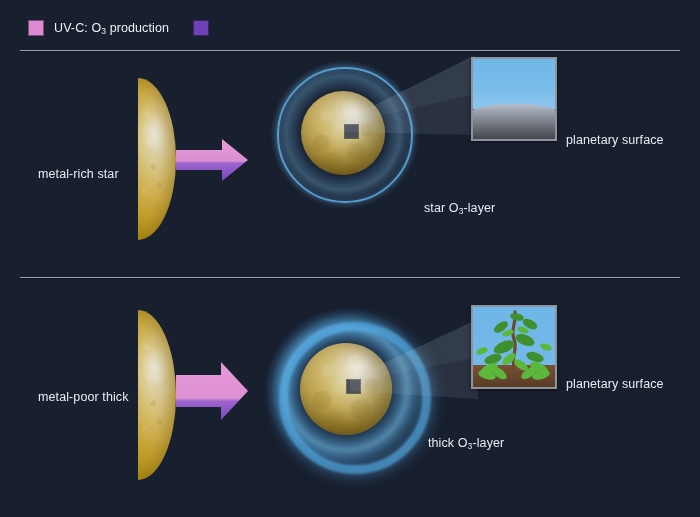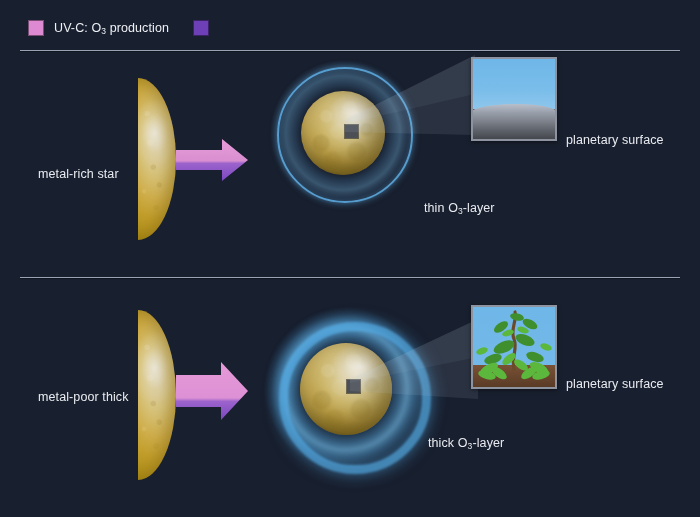--- a/index.html
+++ b/index.html
@@ -258,21 +258,21 @@
 
     <div class="inset" style="left:471px; top:7px; width:82px; height:80px;">
       <div class="inset-inner">
         <div class="sky-barren"></div>
         <div class="ground-barren"></div>
       </div>
     </div>
 
     <div class="text-label" style="left:566px; top:83px;">planetary surface</div>
 
-    <div class="text-label" style="left:424px; top:151px;"><span>thin O</span><sub>3</sub><span>-layer</span></div>
+    <div class="text-label" style="left:424px; top:151px;"><span>star O</span><sub>3</sub><span>-layer</span></div>
 
   </div>
 
   <div class="row bottom">
 
     <div class="text-label" style="left:38px; top:113px;">metal-poor thick</div>
 
     <div class="star" style="left:138px; top:33px; width:38px; height:170px;">
       <div class="star-disc">
         <div class="star-speckle"></div>

